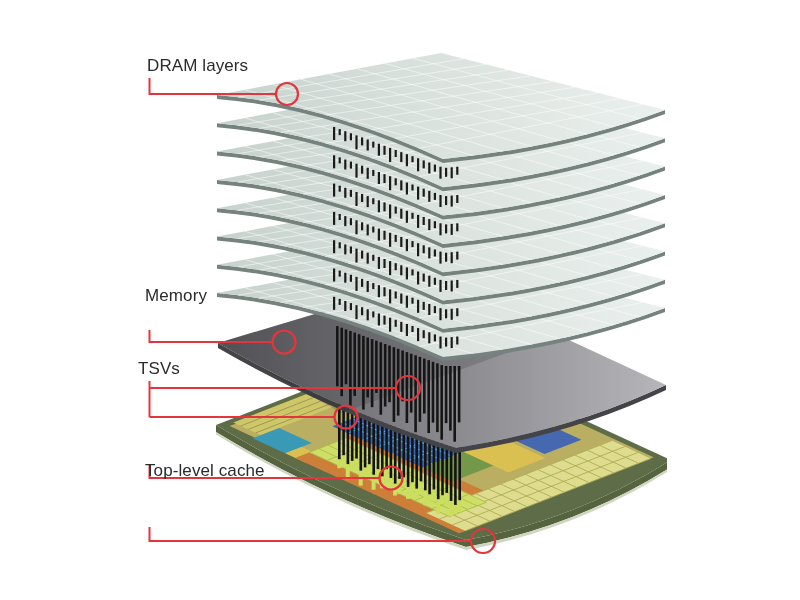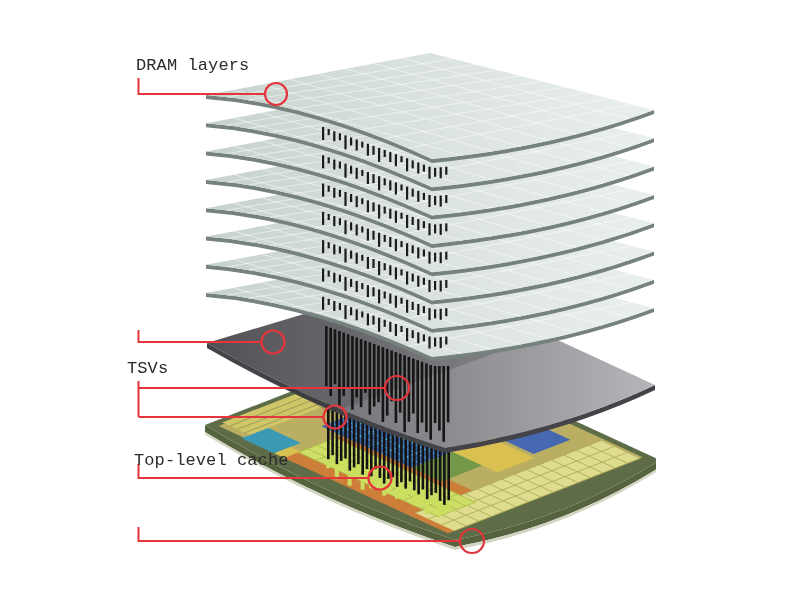--- a/index.html
+++ b/index.html
@@ -1,18 +1,19 @@
 <!DOCTYPE html>
 <html><head>
 <meta charset="utf-8">
 <style>
   html,body{margin:0;padding:0;}
   .stage{
     position:relative;width:656px;height:600px;background:#ffffff;overflow:hidden;
-    font-family:Liberation Mono, monospace;
+    font-family:Liberation Sans, sans-serif;
+    margin-left:11px;
   }
   .stage svg{position:absolute;left:0;top:0;}
   .lbl{
     position:absolute;font-size:17px;line-height:21px;color:#2b2b2b;
     letter-spacing:.1px;white-space:nowrap;
   }
   .lbl div{pointer-events:none;}
 </style>
 </head>
 <body>
@@ -426,23 +427,24 @@
         <path d="M138.5,527 V541 H460" stroke="#e4353c" stroke-width="2" fill="none"></path>
         <circle cx="472" cy="541" r="12" stroke="#e4353c" stroke-width="2.2" fill="none"></circle>
       </g>
     </svg>
 
   <div class="lbl" style="left:136px;top:55px;">
     <div>DRAM layers</div>
   </div>
 
   <div class="lbl" style="left:134px;top:285px;">
+    <div>Memory</div>
   </div>
 
   <div class="lbl" style="left:127px;top:358px;">
     <div>TSVs</div>
   </div>
 
-  <div class="lbl" style="left:134px;top:450px;">
+  <div class="lbl" style="left:134px;top:460px;">
     <div>Top-level cache</div>
   </div>
 
 </div>
 
 </body></html>

